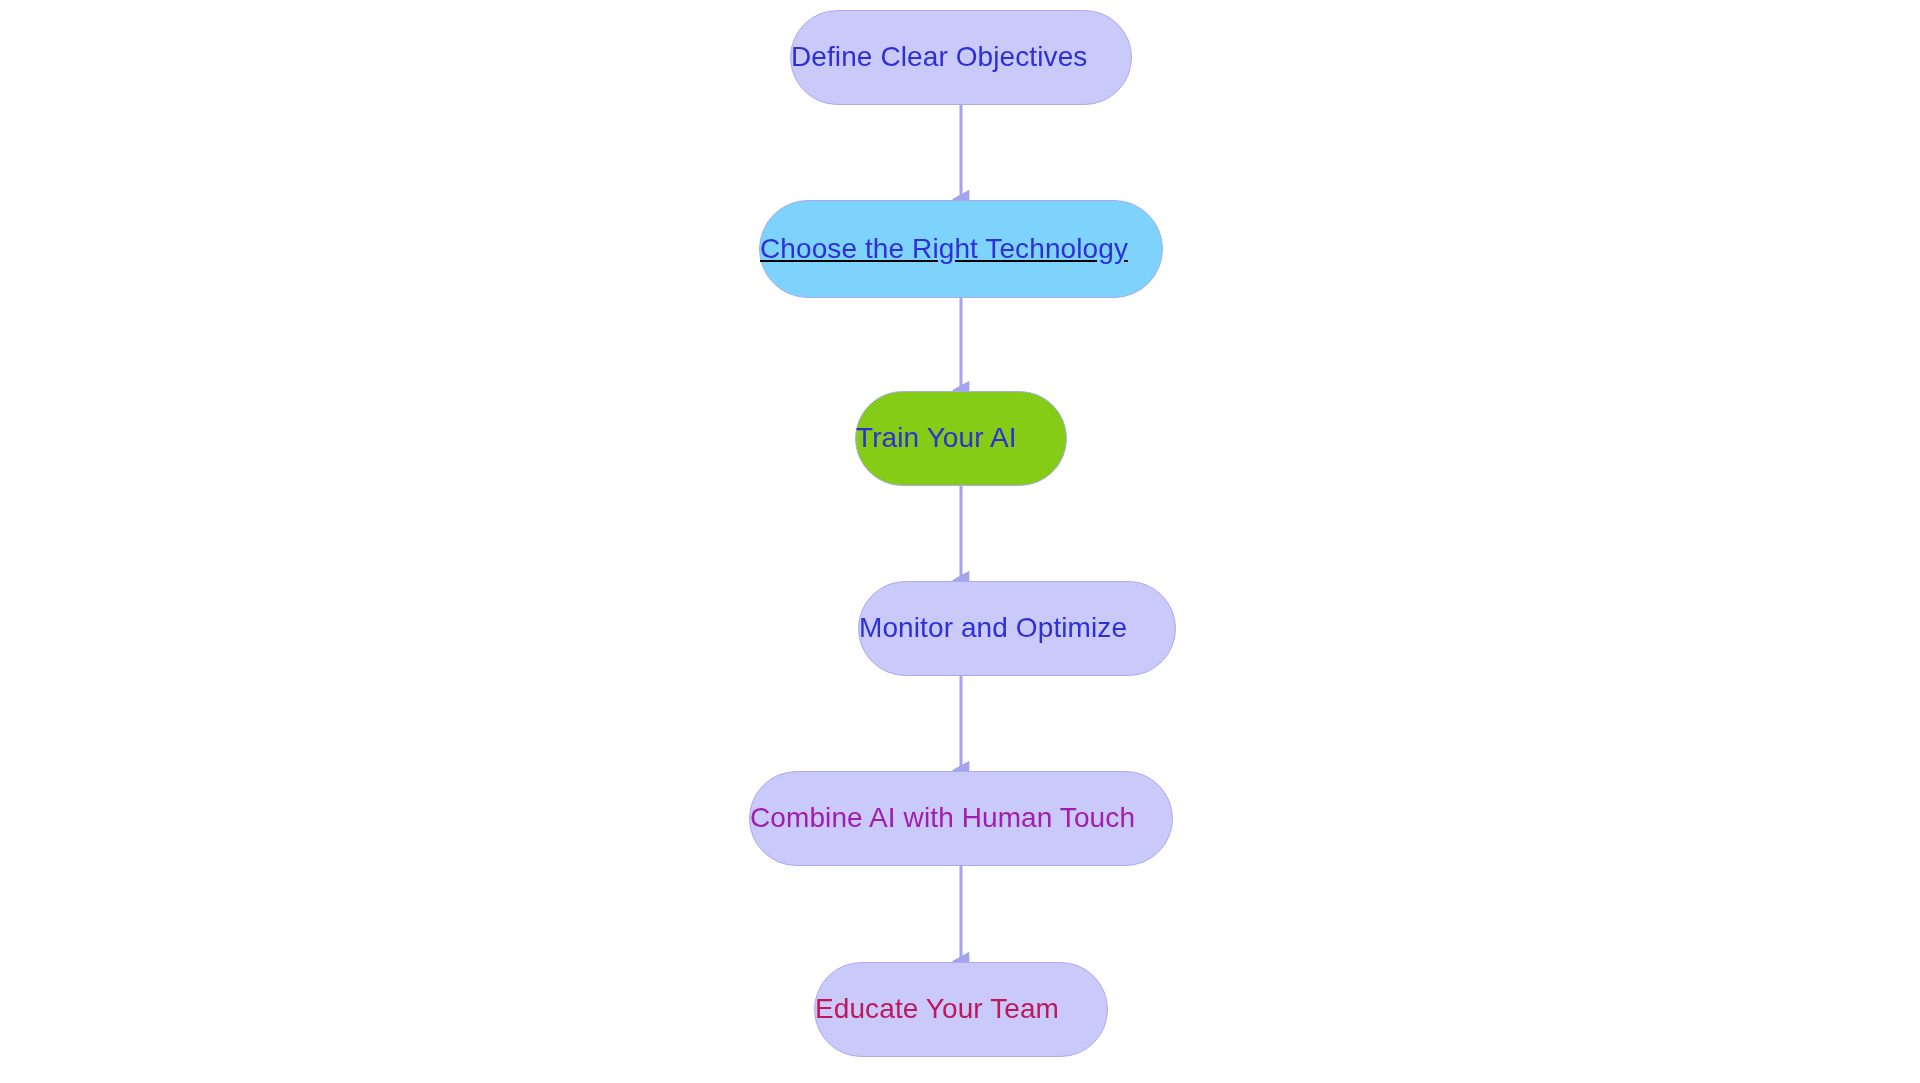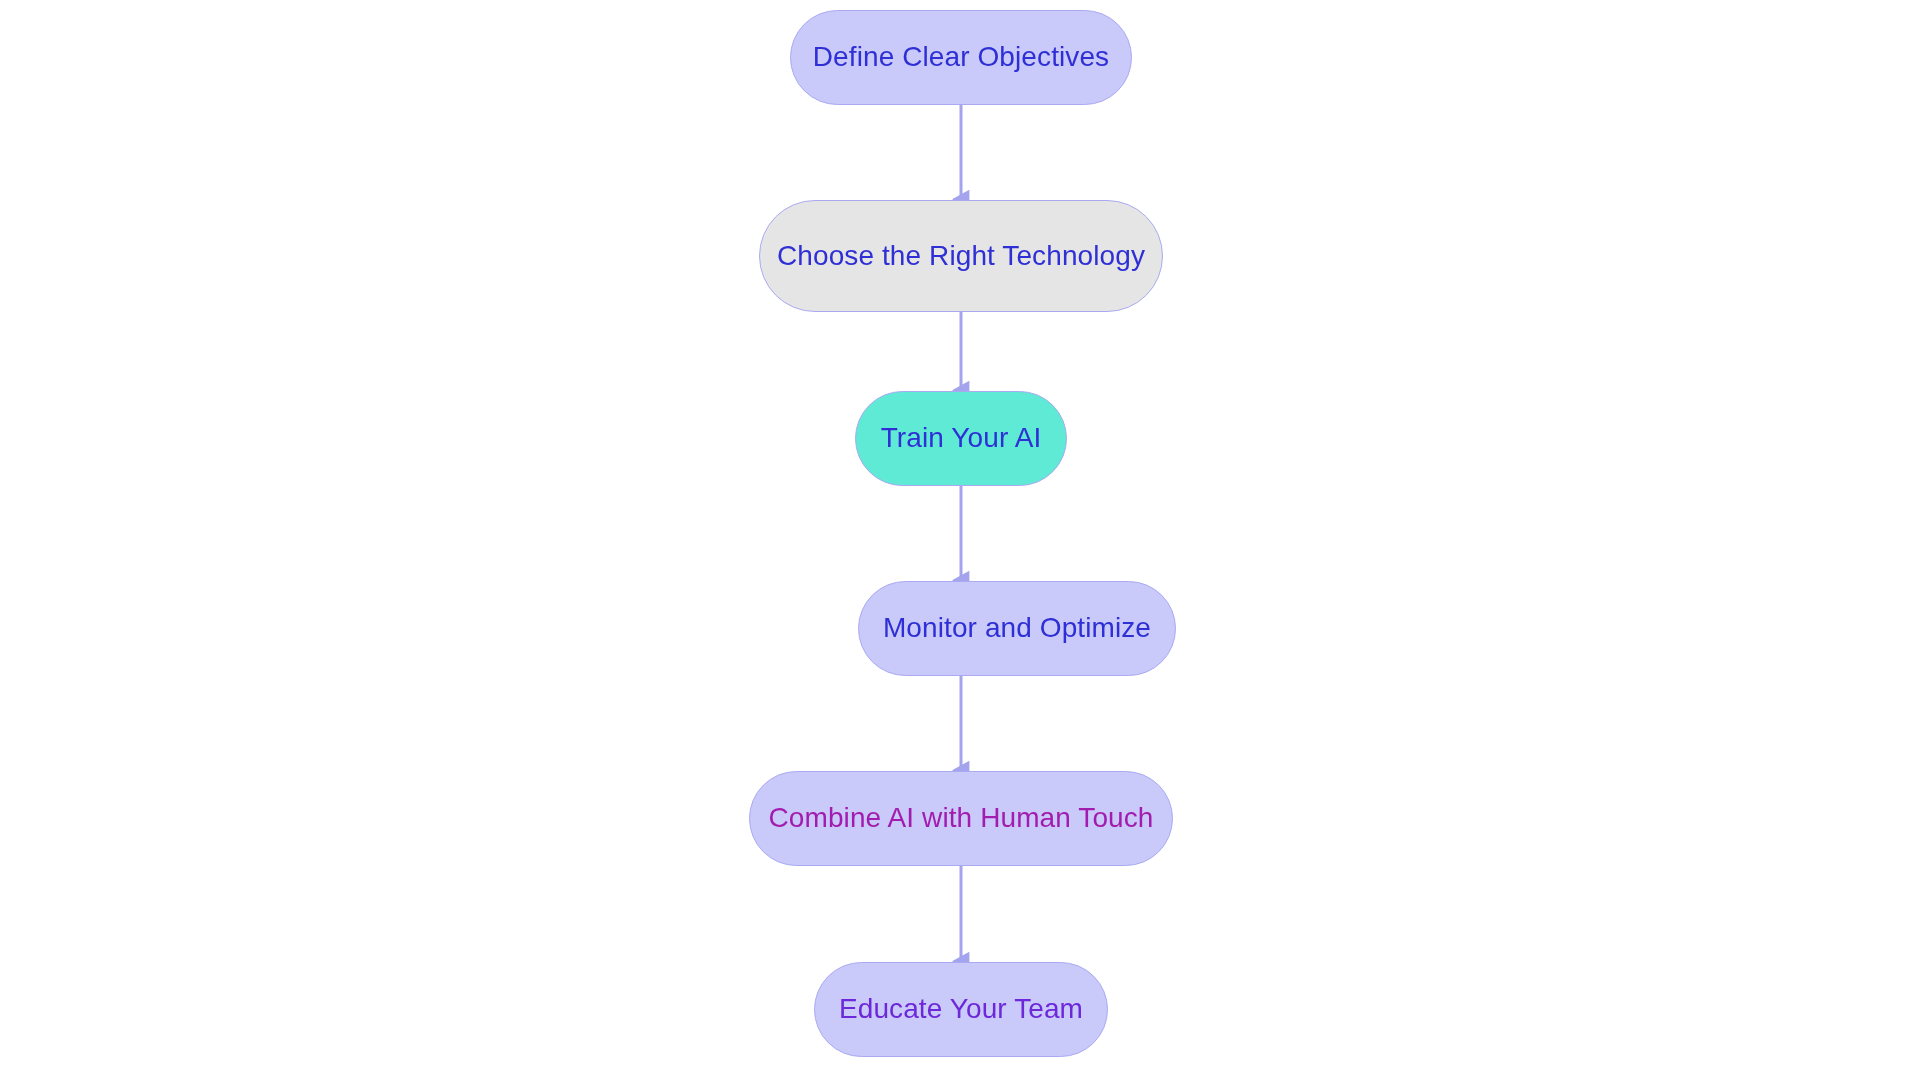--- a/index.html
+++ b/index.html
@@ -33,21 +33,21 @@
     top: 0;
     left: 0;
     width: 1920px;
     height: 1083px;
   }
   .flow-node {
     position: absolute;
     box-sizing: border-box;
     display: flex;
     align-items: center;
-    justify-content: center;
+    justify-content: flex-start;
     background: #c9c9fa;
     border: 1.5px solid #aaaaf2;
     border-radius: 9999px;
     transform: translateX(-50%);
   }
   .flow-node-label {
     color: #2f2fd6;
     font-family: "Liberation Sans", sans-serif;
     font-size: 28px;
     font-weight: 400;
@@ -74,30 +74,30 @@
         <line x1="961" y1="486" x2="961" y2="580" stroke="#a3a3ee" stroke-width="3" marker-end="url(#arrowhead)"></line>
         <line x1="961" y1="676" x2="961" y2="770" stroke="#a3a3ee" stroke-width="3" marker-end="url(#arrowhead)"></line>
         <line x1="961" y1="866" x2="961" y2="961" stroke="#a3a3ee" stroke-width="3" marker-end="url(#arrowhead)"></line>
       </g>
   </svg>
 
   <div class="node-layer" id="node-layer">
       <div class="flow-node" style="left: 961px; top: 9.5px; width: 342px; height: 95px; background: rgb(201, 201, 250); border-color: rgb(170, 170, 242);">
         <span class="flow-node-label" style="color: rgb(47, 47, 214);">Define Clear Objectives</span>
       </div>
-      <div class="flow-node" style="left: 961px; top: 199.5px; width: 404px; height: 112px; background: #e5e5e5; border-color: rgb(170, 170, 242);">
+      <div class="flow-node" style="left: 961px; top: 199.5px; width: 404px; height: 98px; background: #7dd3fc; border-color: rgb(170, 170, 242); text-decoration: underline;">
         <span class="flow-node-label" style="color: rgb(47, 47, 214);">Choose the Right Technology</span>
       </div>
-      <div class="flow-node" style="left: 961px; top: 390.5px; width: 212px; height: 95px; background: #5eead4; border-color: rgb(170, 170, 242);">
+      <div class="flow-node" style="left: 961px; top: 390.5px; width: 212px; height: 95px; background: #84cc16; border-color: rgb(170, 170, 242);">
         <span class="flow-node-label" style="color: rgb(47, 47, 214);">Train Your AI</span>
       </div>
       <div class="flow-node" style="left: 1017px; top: 580.5px; width: 318px; height: 95px; background: rgb(201, 201, 250); border-color: rgb(170, 170, 242);">
         <span class="flow-node-label" style="color: rgb(47, 47, 214);">Monitor and Optimize</span>
       </div>
       <div class="flow-node" style="left: 961px; top: 770.5px; width: 424px; height: 95px; background: rgb(201, 201, 250); border-color: rgb(170, 170, 242);">
         <span class="flow-node-label" style="color: #a21caf;">Combine AI with Human Touch</span>
       </div>
       <div class="flow-node" style="left: 961px; top: 961.5px; width: 294px; height: 95px; background: rgb(201, 201, 250); border-color: rgb(170, 170, 242);">
-        <span class="flow-node-label" style="color: #6d28d9;">Educate Your Team</span>
+        <span class="flow-node-label" style="color: #be185d;">Educate Your Team</span>
       </div>
     </div>
 
 </div>
 
 </body></html>

